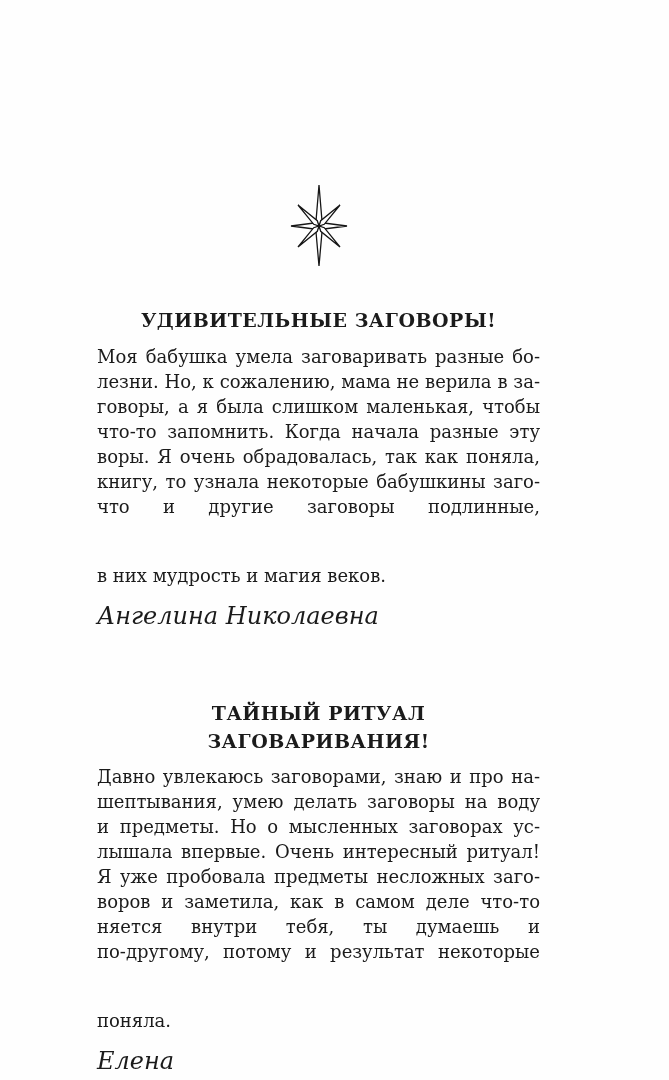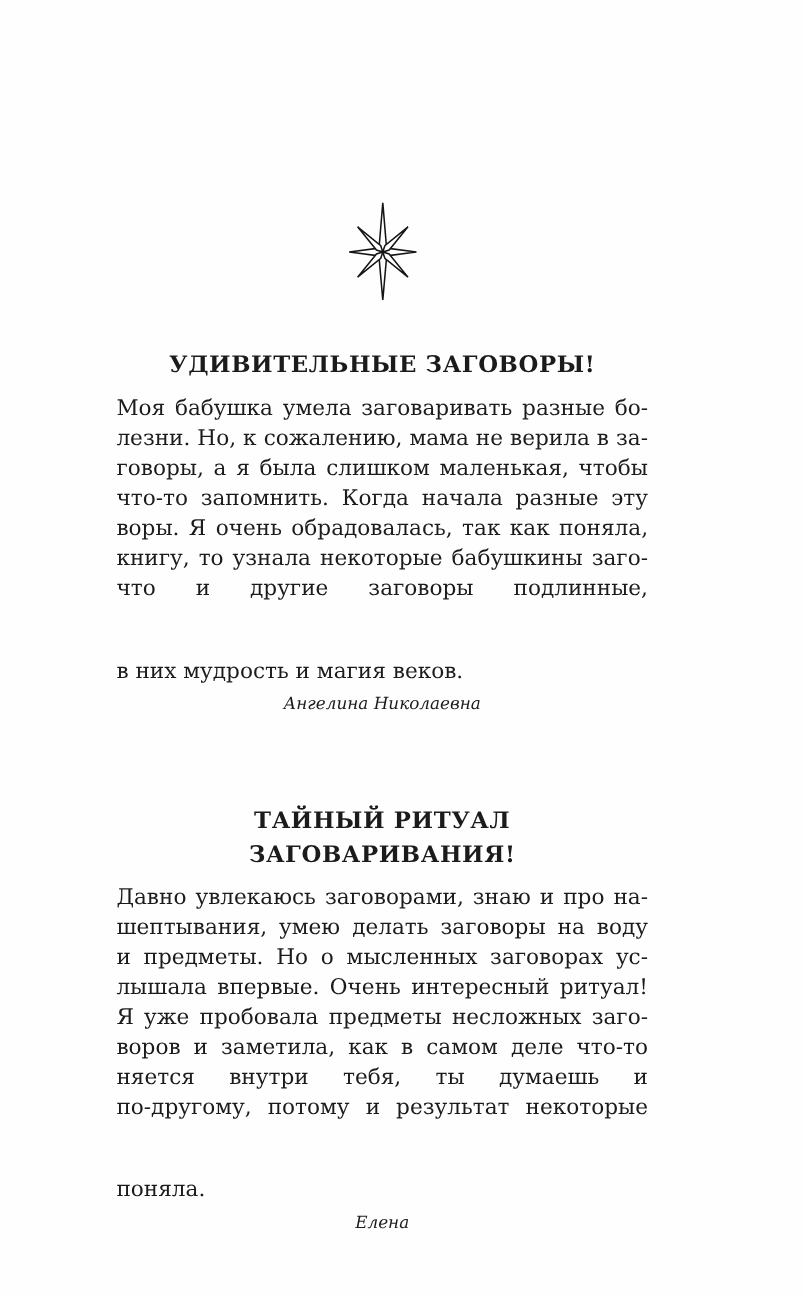--- a/index.html
+++ b/index.html
@@ -8,21 +8,21 @@
     width: 669px;
     height: 1080px;
     background: #fefefe;
     color: #1b1b1b;
     font-family: "DejaVu Serif", "Liberation Serif", serif;
     overflow: hidden;
   }
   .column {
     position: absolute;
     left: 97px;
-    top: 0;
+    top: 16px;
     width: 443px;
   }
   .ornament-wrap {
     margin-top: 168px;
     height: 84px;
     display: flex;
     justify-content: center;
     align-items: flex-start;
   }
   .heading {
@@ -43,25 +43,25 @@
   .paragraph-2 { margin-top: 9px; }
   .body-line {
     text-align: justify;
     text-align-last: justify;
     white-space: normal;
     overflow: hidden;
     height: 25px;
   }
   .body-line.last { text-align-last: left; margin-top: 44px; }
   .signature {
-    margin-top: 3px;
+    margin-top: 16px;
     font-style: italic;
-    font-size: 14px;
+    font-size: 24px;
     line-height: 25px;
-    text-align: center;
+    text-align: left;
   }
   .star-svg { display: block; }
 </style>
 </head>
 <body>
 
 <div class="page">
   <div class="column">
 
     <div class="ornament-wrap">

